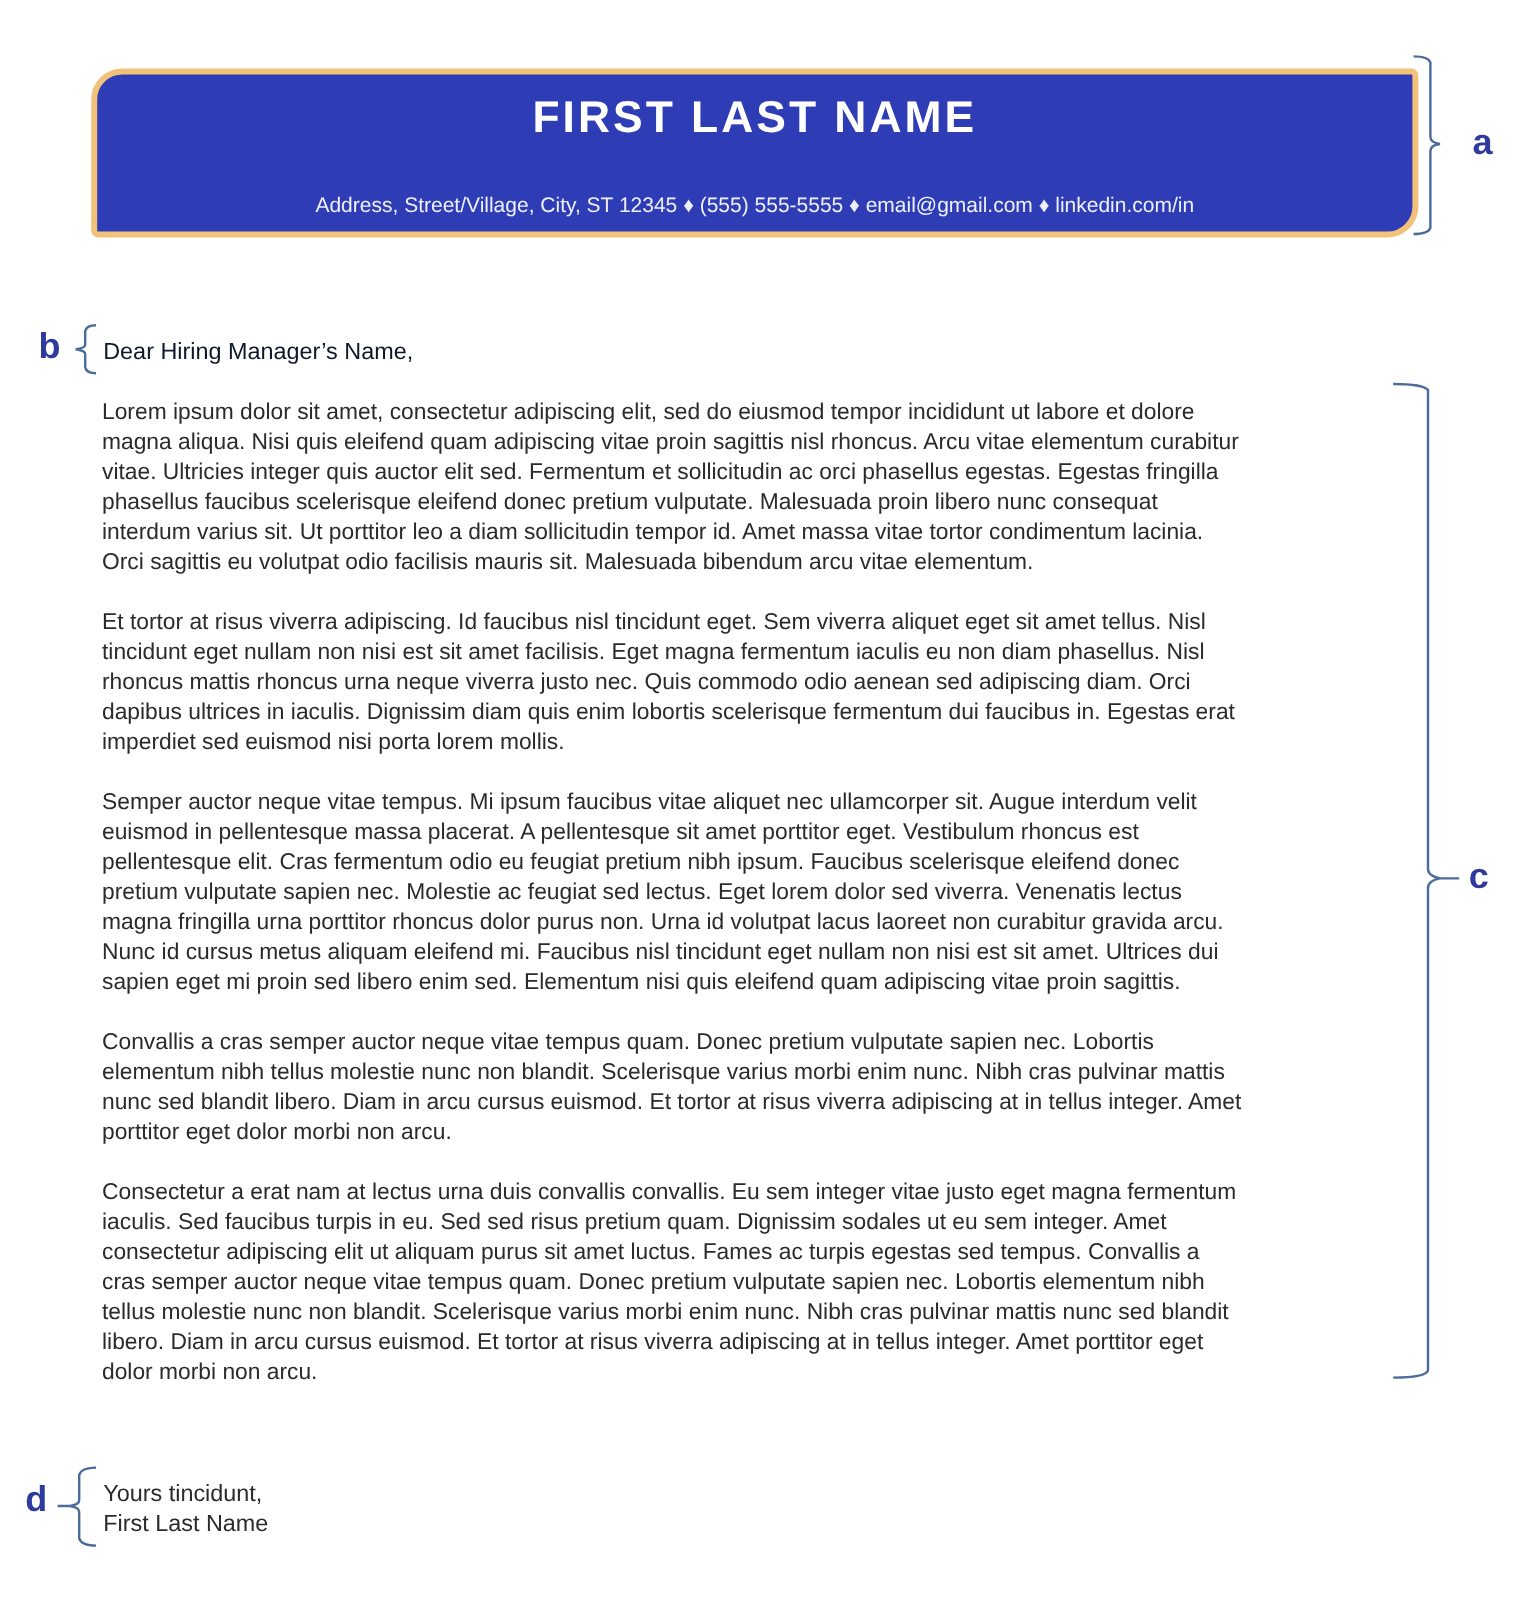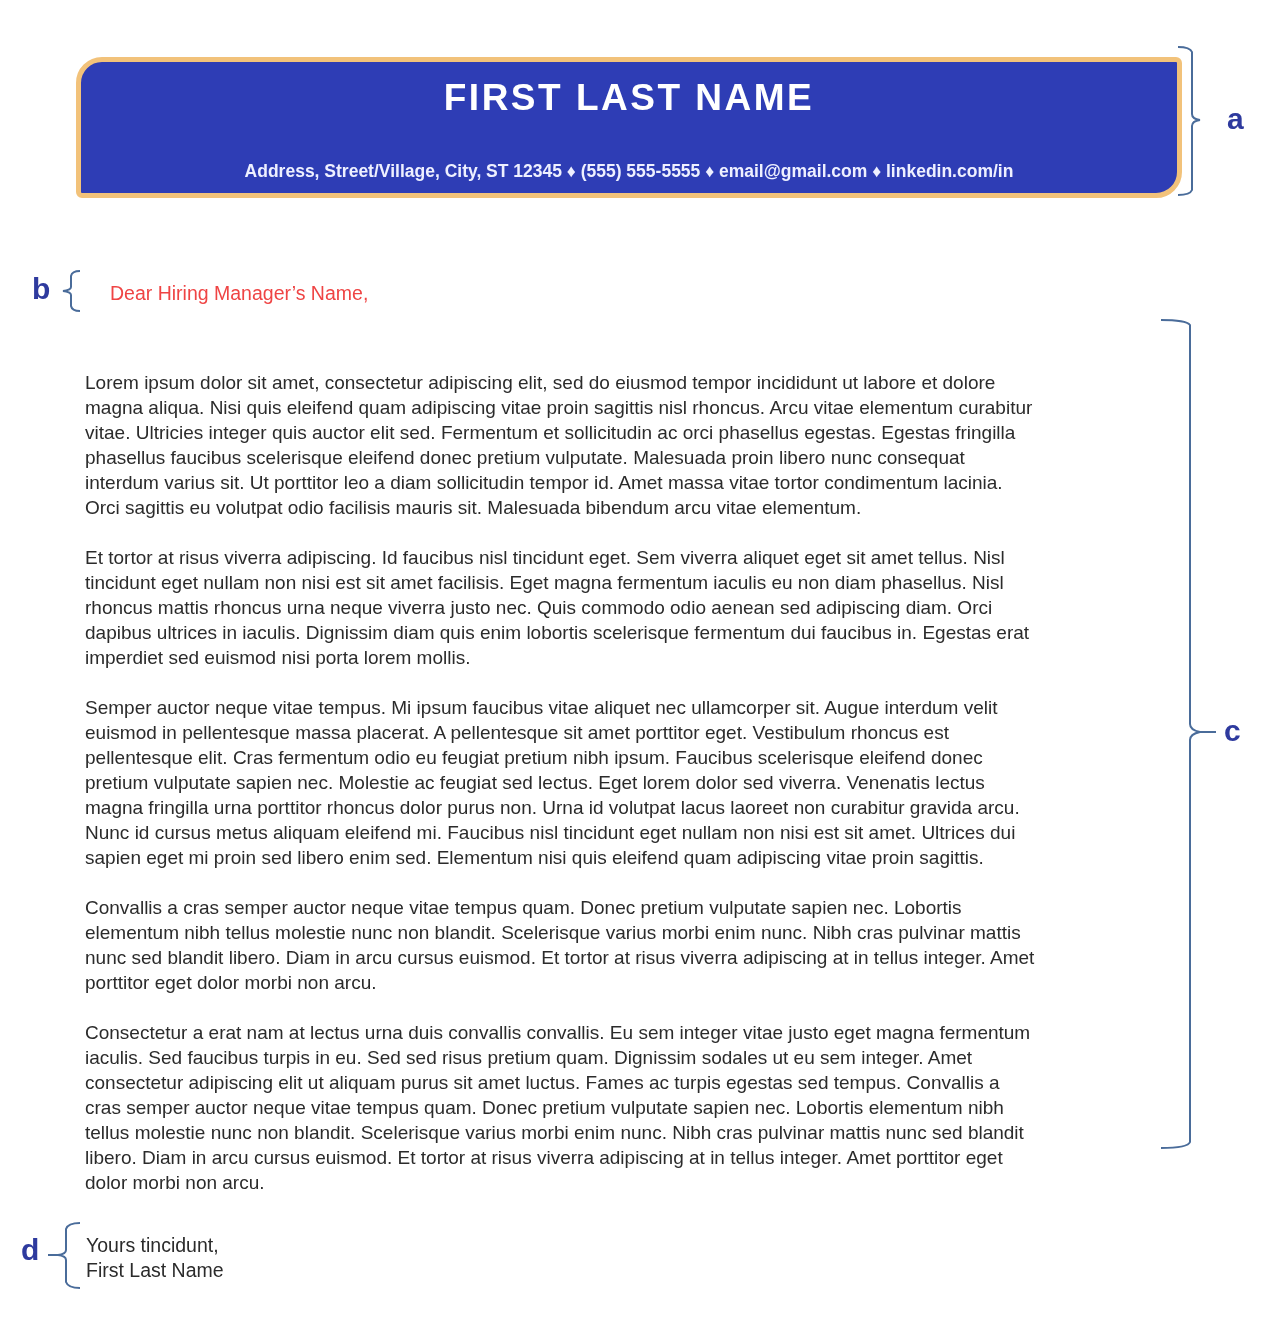--- a/index.html
+++ b/index.html
@@ -16,32 +16,32 @@
     .header .name {
       position: absolute; left: 0; right: 0; top: 14px;
       font-size: 37px; font-weight: bold; letter-spacing: 2.5px; line-height: 44px;
     }
     .header .job {
       position: absolute; left: 0; right: 0; top: 58px;
       font-size: 20px; font-weight: bold; line-height: 26px; color: #eef0ff;
     }
     .header .contact {
       position: absolute; left: 0; right: 0; top: 98px;
-      font-size: 17.5px; line-height: 22px; color: #eef0ff; font-weight: bold;
+      font-size: 17.5px; line-height: 22px; color: #eef0ff;
     }
     .label {
       position: absolute; font-weight: bold; color: #2e3a9e;
       font-size: 30px; line-height: 30px;
     }
     .bracket { position: absolute; }
     .salutation {
       position: absolute; left: 86px; top: 281px;
-      font-size: 19.5px; line-height: 24px; color: #ef4444; margin-left: 24px;
+      font-size: 19.5px; line-height: 24px; color: #0f172a;
     }
-    .body-text { position: absolute; left: 85px; top: 331px; width: 1100px; margin-top: 39px; }
+    .body-text { position: absolute; left: 85px; top: 331px; width: 1100px; }
     .para {
       font-size: 19px; line-height: 25px; margin: 0 0 25px 0;
       white-space: pre-line; color: #2b2b2b;
     }
     .closing {
       position: absolute; left: 86px; top: 1233px;
       font-size: 19.5px; line-height: 25px; color: #2b2b2b;
     }
     .closing div { white-space: nowrap; }
   </style>

